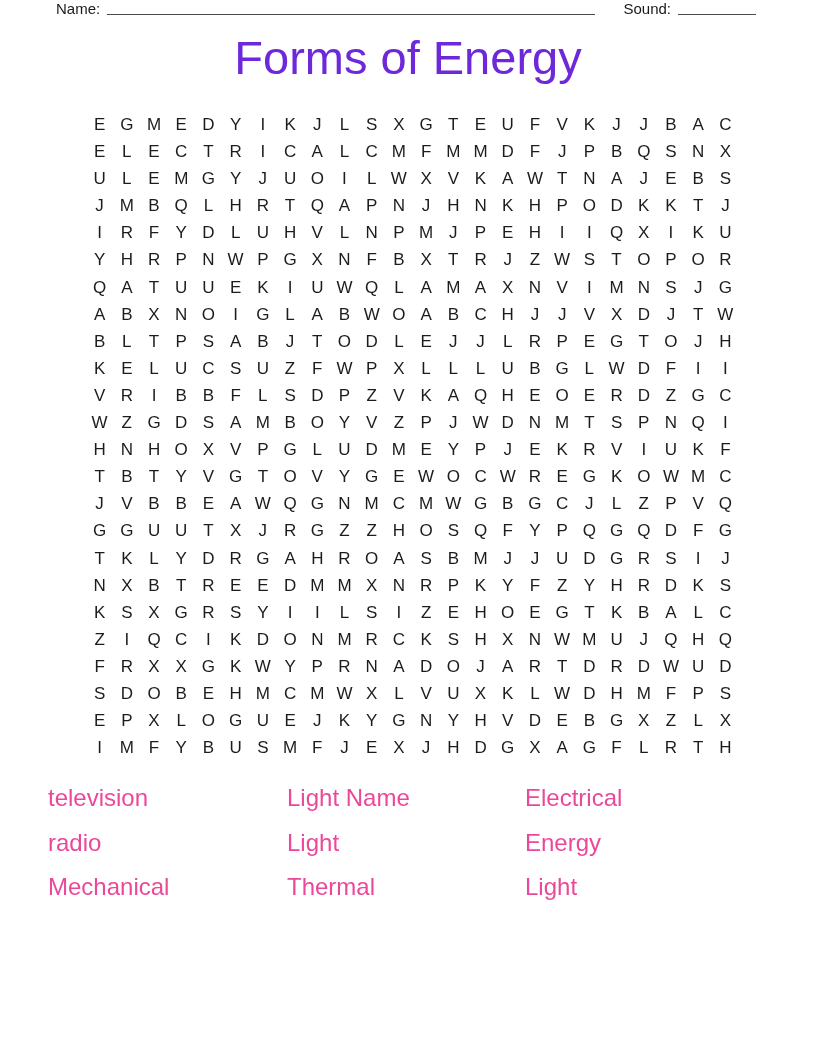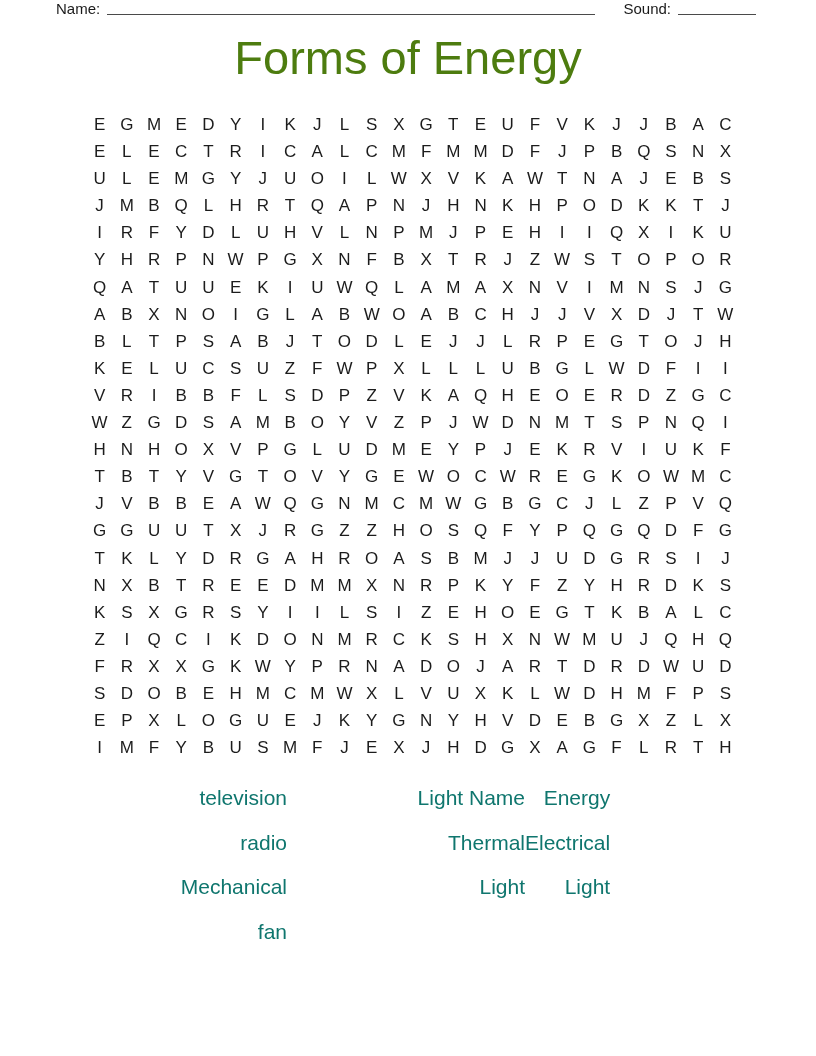--- a/index.html
+++ b/index.html
@@ -41,21 +41,21 @@
   .title {
     position: absolute;
     top: 30px;
     left: 0;
     width: 816px;
     margin: 0;
     text-align: center;
     font-size: 47px;
     font-weight: 500;
     letter-spacing: 0px;
-    color: #4d7c0f;
+    color: #6d28d9;
   }
   
   .grid {
     position: absolute;
     top: 111px;
     left: 86px;
     width: 653px;
     display: grid;
     grid-template-columns: repeat(24, 1fr);
     grid-auto-rows: 27.1px;
@@ -73,24 +73,23 @@
     top: 776px;
     left: 48px;
     display: flex;
   }
   .word-col { display: flex; flex-direction: column; }
   .word-col-1 { width: 239px; }
   .word-col-2 { width: 238px; }
   .word {
     height: 44.6px;
     line-height: 44.6px;
-    font-size: 21px;
-    color: #0f766e;
+    font-size: 24px;
+    color: #ec4899;
     white-space: nowrap;
-    text-align: right;
   }
 </style>
 </head>
 <body>
 
 <div class="page">
 
   <div class="header-row">
     <span class="hdr-label">Name:</span>
     <span class="name-line"></span>
@@ -677,27 +676,26 @@
       <span class="cell">R</span>
       <span class="cell">T</span>
       <span class="cell">H</span>
     </div>
 
   <div class="words" id="word-list">
       <div class="word-col word-col-1">
         <div class="word">television</div>
         <div class="word">radio</div>
         <div class="word">Mechanical</div>
-        <div class="word">fan</div>
       </div>
       <div class="word-col word-col-2">
         <div class="word">Light Name</div>
+        <div class="word">Light</div>
         <div class="word">Thermal</div>
-        <div class="word">Light</div>
       </div>
       <div class="word-col word-col-3">
+        <div class="word">Electrical</div>
         <div class="word">Energy</div>
-        <div class="word">Electrical</div>
         <div class="word">Light</div>
       </div>
     </div>
 
 </div>
 
 </body></html>

